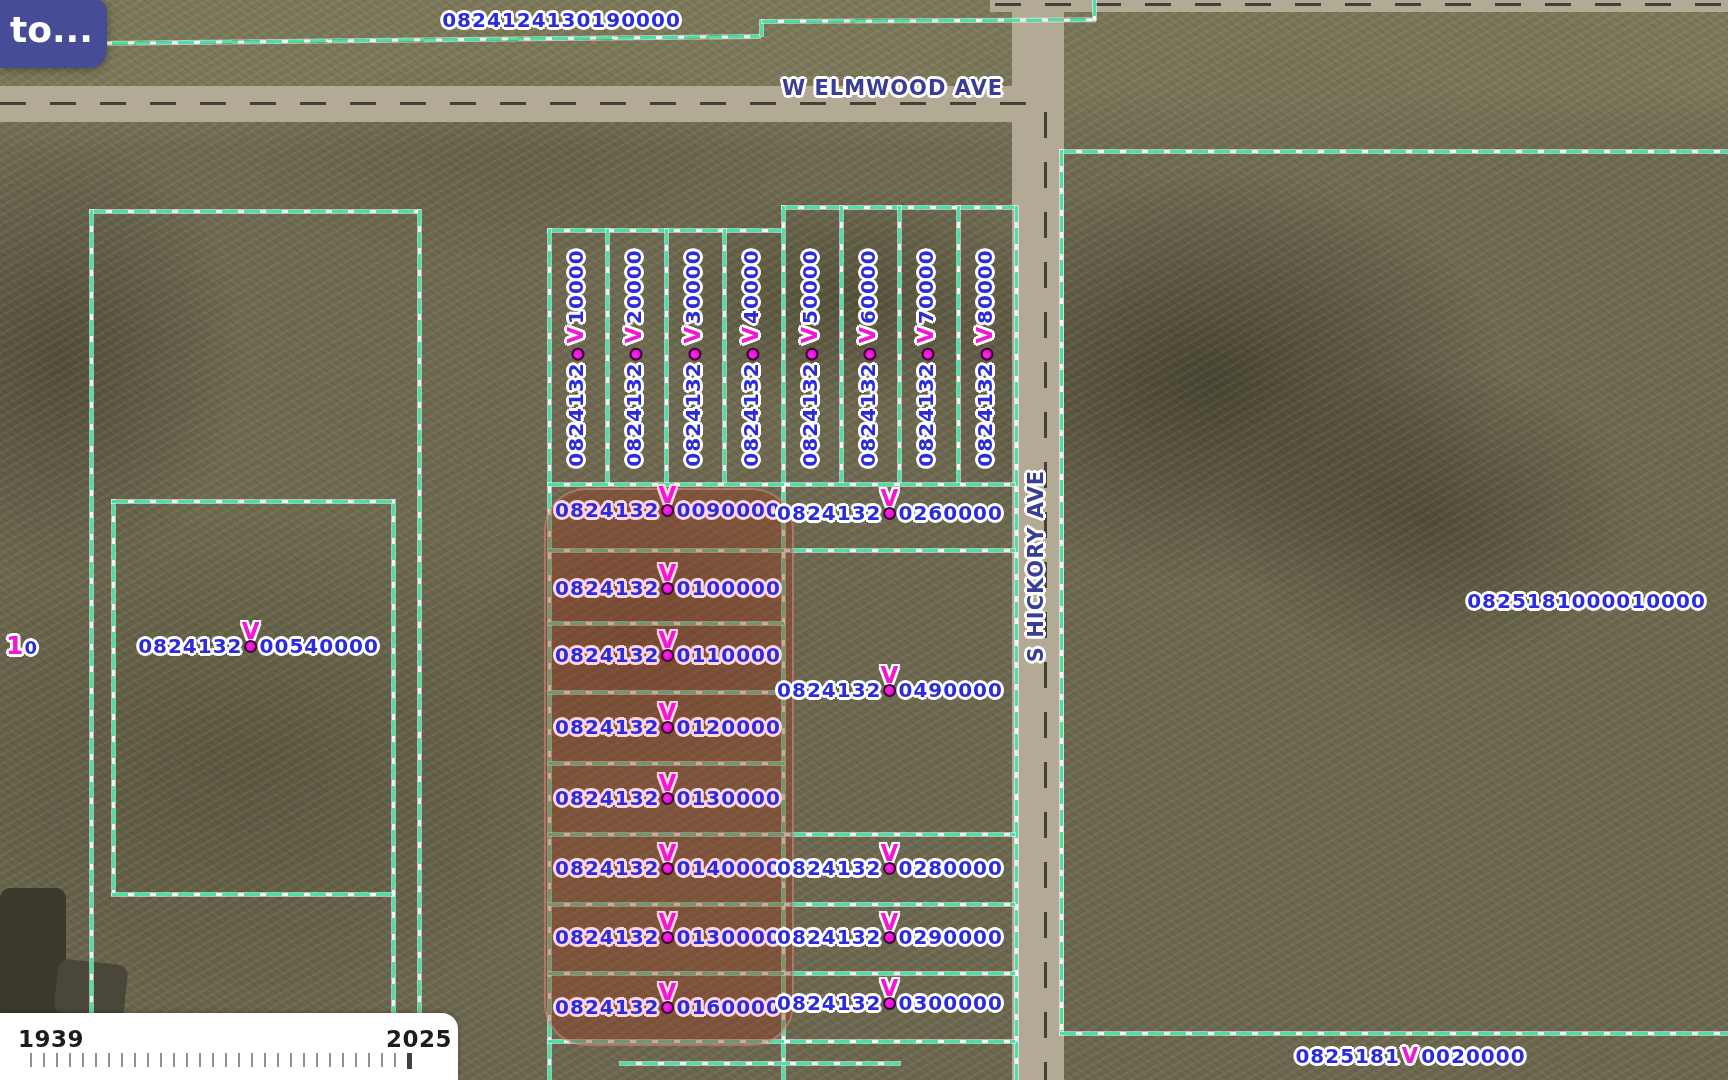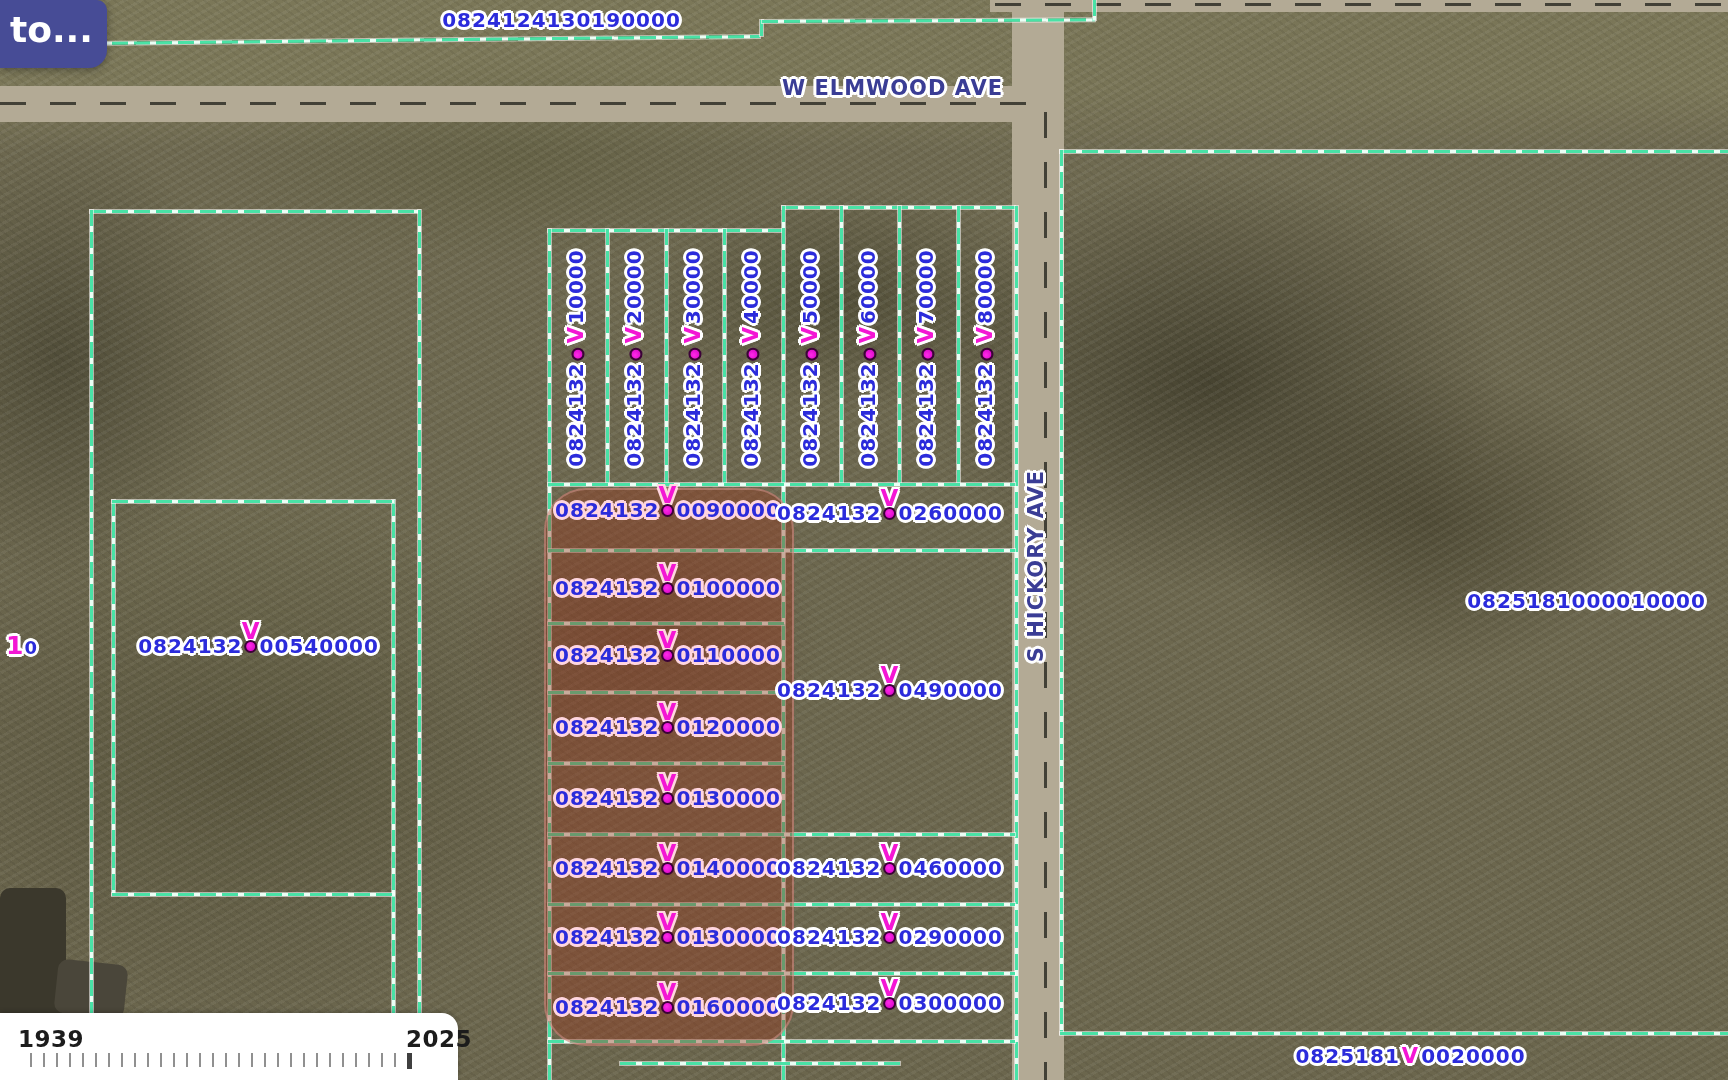--- a/index.html
+++ b/index.html
@@ -210,35 +210,35 @@
 
   <div>
 
   <div class="rrow" style="top: 513px;">
         <span class="plabel halo-w"><span>0824132</span><span class="marker"><span class="vglyph">V</span><span class="dot"></span></span><span>0260000</span></span>
       </div>
       <div class="rrow" style="top: 690px;">
         <span class="plabel halo-w"><span>0824132</span><span class="marker"><span class="vglyph">V</span><span class="dot"></span></span><span>0490000</span></span>
       </div>
       <div class="rrow" style="top: 868px;">
-        <span class="plabel halo-w"><span>0824132</span><span class="marker"><span class="vglyph">V</span><span class="dot"></span></span><span>0460000</span></span>
+        <span class="plabel halo-w"><span>0824132</span><span class="marker"><span class="vglyph">V</span><span class="dot"></span></span><span>0280000</span></span>
       </div>
       <div class="rrow" style="top: 937px;">
         <span class="plabel halo-w"><span>0824132</span><span class="marker"><span class="vglyph">V</span><span class="dot"></span></span><span>0290000</span></span>
       </div>
       <div class="rrow" style="top: 1003px;">
         <span class="plabel halo-w"><span>0824132</span><span class="marker"><span class="vglyph">V</span><span class="dot"></span></span><span>0300000</span></span>
       </div>
     </div>
 
   <div class="tipbtn">to...</div>
 
   <div class="panel">
     <span class="year" style="left:18px;">1939</span>
-    <span class="year" style="left:406px;">2025</span>
+    <span class="year" style="left:386px;">2025</span>
     <div class="ticks">
         <span class="tick"></span>
         <span class="tick"></span>
         <span class="tick"></span>
         <span class="tick"></span>
         <span class="tick"></span>
         <span class="tick"></span>
         <span class="tick"></span>
         <span class="tick"></span>
         <span class="tick"></span>

